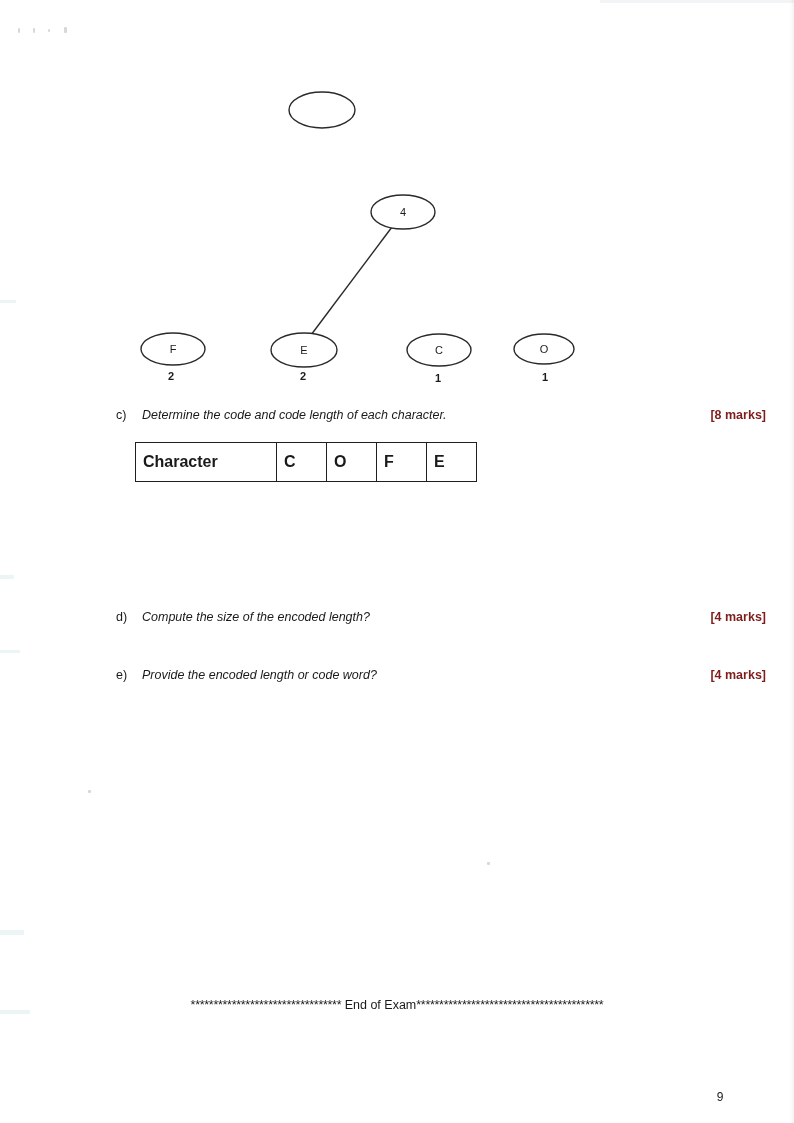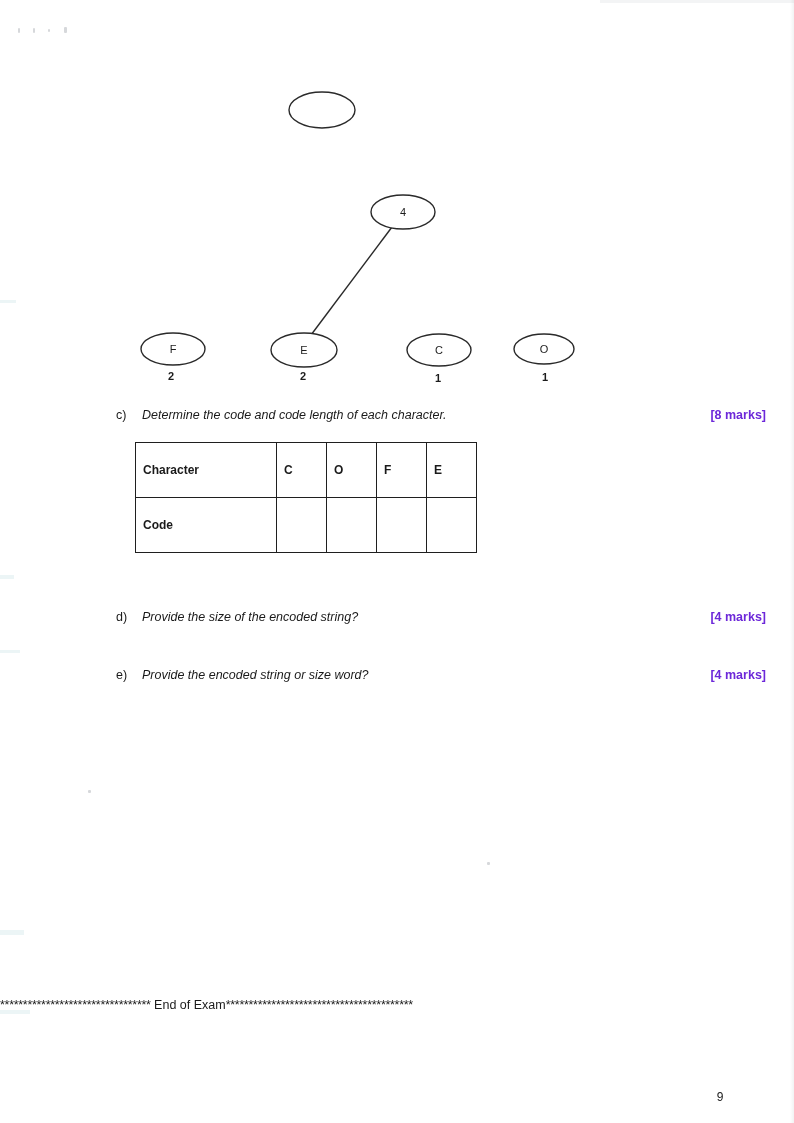--- a/index.html
+++ b/index.html
@@ -103,40 +103,40 @@
   .q-text {
     flex: 1 1 auto;
     font-size: 12.5px;
     color: #1a1a1a;
     font-style: italic;
   }
   .q-marks {
     flex: 0 0 auto;
     font-size: 12.5px;
     font-weight: bold;
-    color: #6d28d9;
+    color: #7f1d1d;
     white-space: nowrap;
     text-align: right;
   }
 
   
   .code-table-wrap {
     position: absolute;
     left: 135px;
     top: 442px;
   }
   table.code-table {
     border-collapse: collapse;
     table-layout: fixed;
   }
   table.code-table td {
     border: 1.3px solid #1f1f1f;
     height: 30px;
-    font-size: 12px;
-    padding: 12px 7px;
+    font-size: 16px;
+    padding: 4px 7px;
     vertical-align: middle;
     color: #1a1a1a;
   }
   td.rowhead {
     width: 126px;
     font-weight: bold;
     text-align: left;
   }
   td.datacell {
     width: 35px;
@@ -146,20 +146,21 @@
   td.datacell.bold-head {
     font-weight: bold;
   }
 
   
   .exam-footer {
     position: absolute;
     left: 0;
     top: 998px;
     width: 794px;
+    text-align: center;
     font-size: 12.5px;
     color: #1a1a1a;
     letter-spacing: 0px;
     white-space: nowrap;
   }
   .footer-stars {
     font-family: "Liberation Sans", sans-serif;
     letter-spacing: -0.3px;
   }
   .footer-endtext {
@@ -233,40 +234,33 @@
   <div class="code-table-wrap">
     <table class="code-table">
       <tbody>
         <tr>
           <td class="rowhead">Character</td>
           <td class="datacell bold-head">C</td>
           <td class="datacell bold-head">O</td>
           <td class="datacell bold-head">F</td>
           <td class="datacell bold-head">E</td>
         </tr>
-        <tr>
-          <td class="rowhead">Code</td>
-          <td class="datacell"></td>
-          <td class="datacell"></td>
-          <td class="datacell"></td>
-          <td class="datacell"></td>
-        </tr>
       </tbody>
     </table>
   </div>
 
   <div class="question-row" style="top:610px;">
     <div class="q-marker">d)</div>
-    <div class="q-text">Provide the size of the encoded string?</div>
+    <div class="q-text">Compute the size of the encoded length?</div>
     <div class="q-marks">[4 marks]</div>
   </div>
 
   <div class="question-row" style="top:668px;">
     <div class="q-marker">e)</div>
-    <div class="q-text">Provide the encoded string or size word?</div>
+    <div class="q-text">Provide the encoded length or code word?</div>
     <div class="q-marks">[4 marks]</div>
   </div>
 
   <div class="exam-footer">
     <span class="footer-stars">*********************************</span><span class="footer-endtext"> End of Exam</span><span class="footer-stars">*****************************************</span>
   </div>
 
   <div class="page-number">9</div>
 
 </div>

